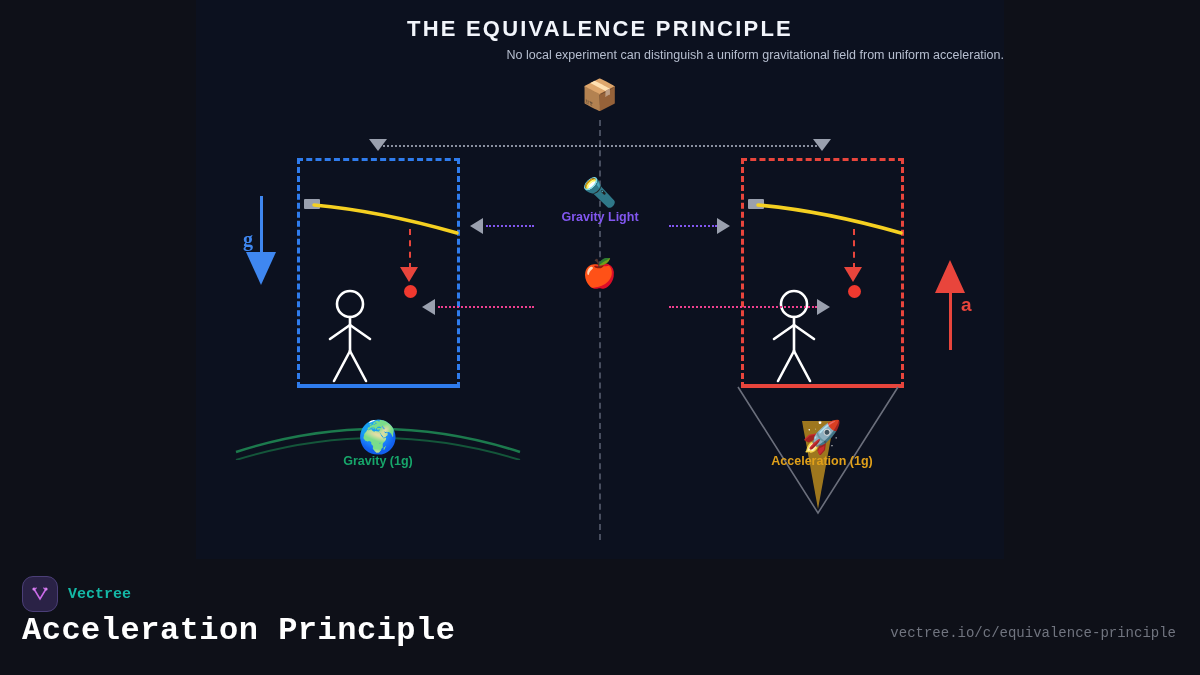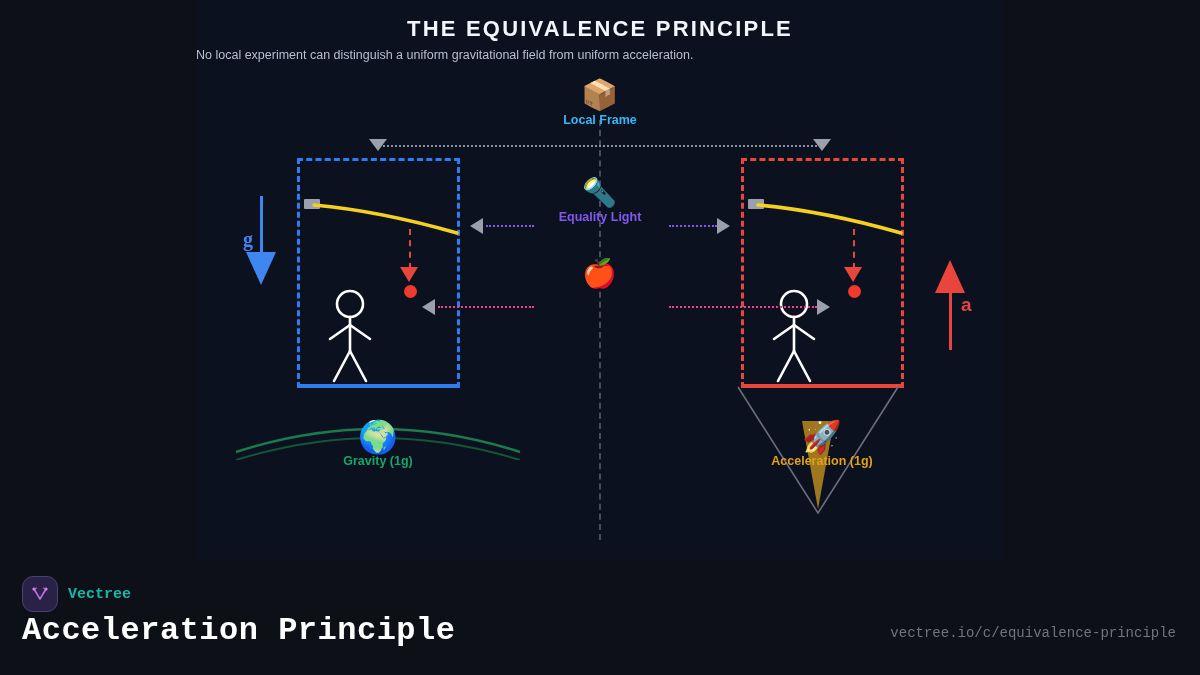--- a/index.html
+++ b/index.html
@@ -19,21 +19,21 @@
   }
 
   .title {
     position: absolute; top: 16px; left: 0; width: 100%;
     text-align: center;
     font-size: 22px; font-weight: bold; letter-spacing: 2.2px;
     color: #f2f5fb;
   }
   .subtitle {
     position: absolute; top: 48px; left: 0; width: 100%;
-    text-align: left;
+    text-align: right;
     font-size: 12.5px; color: #b7bfd0;
   }
 
   
   .divider {
     position: absolute; left: 403px; top: 120px;
     width: 0; height: 420px;
     border-left: 2px dashed #5b6173;
     opacity: .75;
   }
@@ -189,21 +189,20 @@
 
   <div class="stage">
 
     <div class="title">THE EQUIVALENCE PRINCIPLE</div>
     <div class="subtitle">No local experiment can distinguish a uniform gravitational field from uniform acceleration.</div>
 
     <div class="divider"></div>
 
     <div class="localframe">
       <span class="emoji">📦</span>
-      <span class="lf-label">Local Frame</span>
     </div>
     <div class="lf-span"></div>
     <div class="tri-down" style="left:173px; top:139px;"></div>
     <div class="tri-down" style="left:617px; top:139px;"></div>
 
     <div class="frame left">
       <div class="floor"></div>
       <div class="emitter"></div>
       <svg class="beam" viewBox="0 0 157 224" preserveAspectRatio="none">
         <path d="M14,44 Q80,50 157,72" fill="none" stroke="#f5d021" stroke-width="3.5" stroke-linecap="round"></path>
@@ -250,21 +249,21 @@
       <span class="lbl">g</span>
     </div>
     <div class="vec vec-a">
       <div class="headu"></div>
       <div class="shaft"></div>
       <span class="lbl">a</span>
     </div>
 
     <div class="conn conn-light">
       <span class="emoji">🔦</span>
-      <span class="clabel">Equality Light</span>
+      <span class="clabel">Gravity Light</span>
     </div>
     <div class="dline purple" style="left:290px; top:225px; width:48px;"></div>
     <div class="tri-left" style="left:274px; top:218px;"></div>
     <div class="dline purple" style="left:473px; top:225px; width:48px;"></div>
     <div class="tri-right" style="left:521px; top:218px;"></div>
 
     <div class="conn conn-mass">
       <span class="emoji">🍎</span>
     </div>
     <div class="dline pink" style="left:242px; top:306px; width:96px;"></div>

